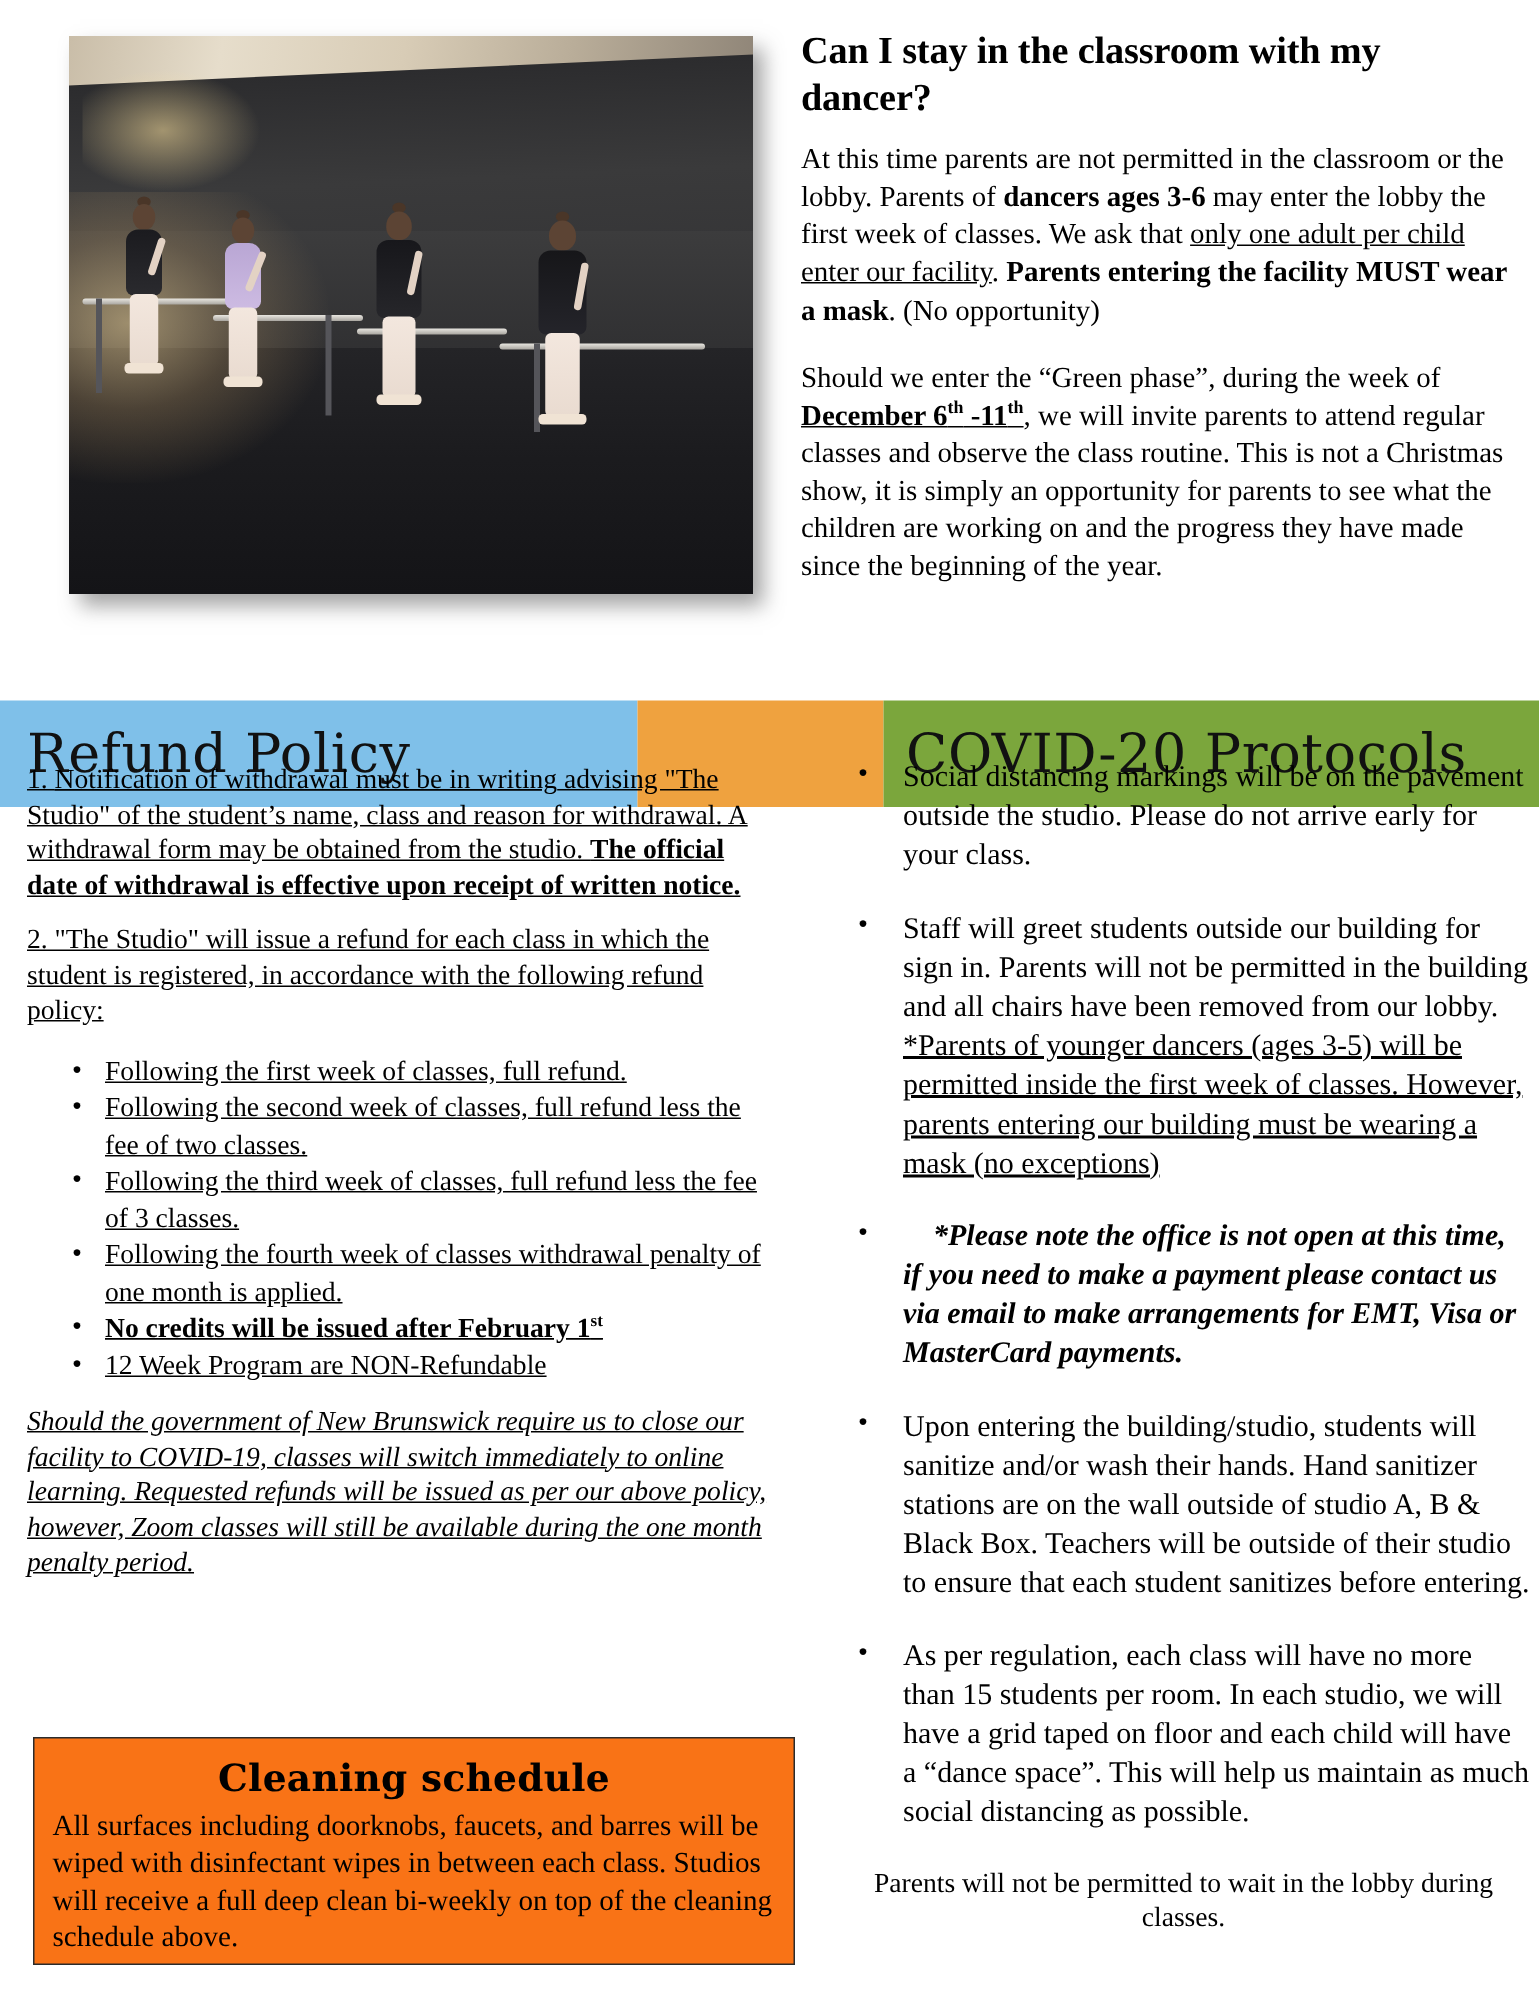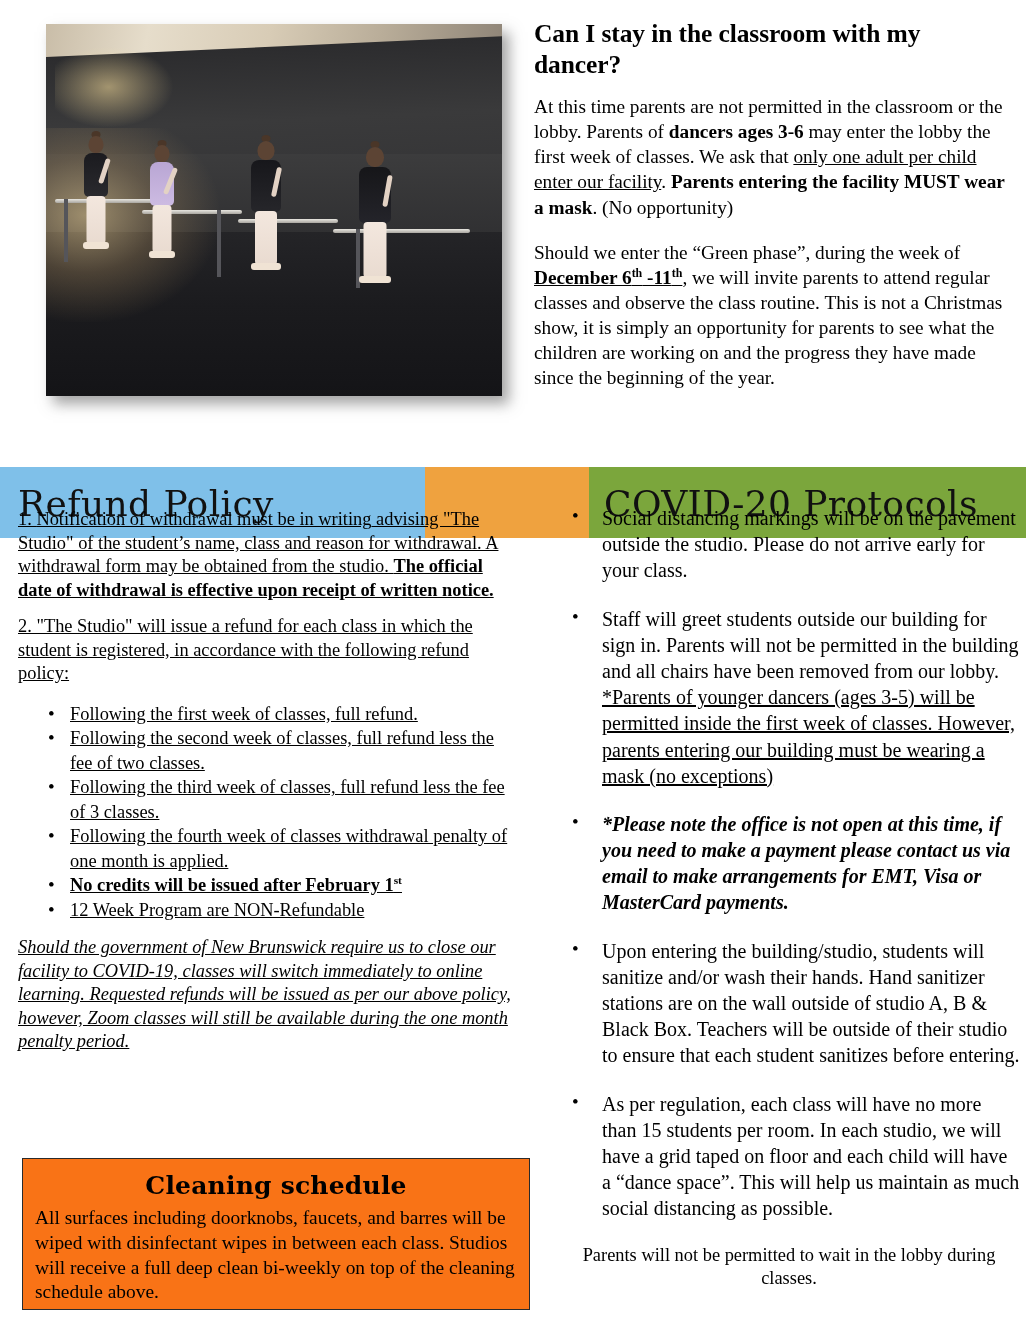--- a/index.html
+++ b/index.html
@@ -248,21 +248,21 @@
   .closing-note {
     text-align: center;
     font-weight: normal;
     font-size: 20px;
     line-height: 1.30;
     margin-top: 4px;
   }
 
   u { text-decoration: underline; }
   b { font-weight: bold; }
-  i { font-style: italic; }
+  i { font-style: italic; margin-left: 20px; }
   sup { font-size: 0.62em; vertical-align: super; }
 </style>
 </head>
 <body>
 
 <div class="top-section">
 
   <div class="photo-wrap">
     <div class="photo">
       <div class="ph-wall-top"></div>

